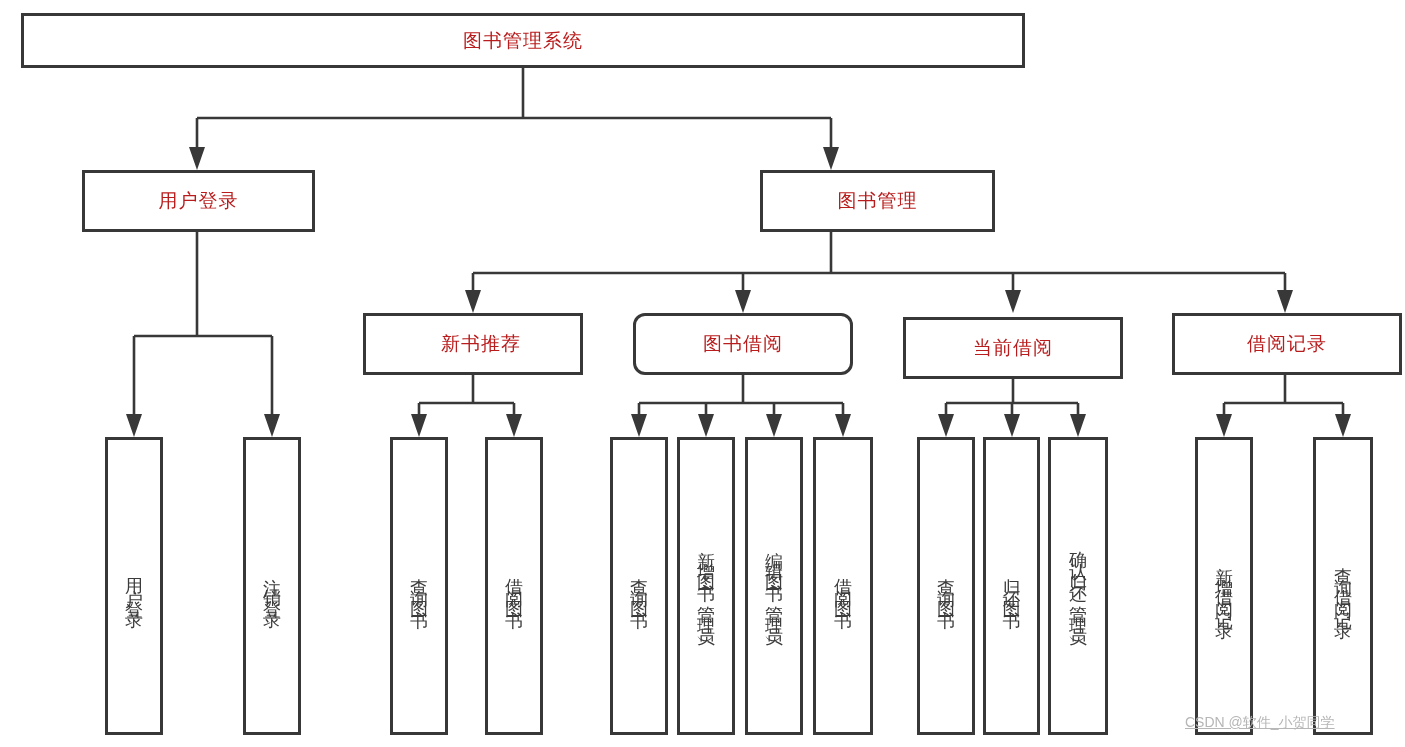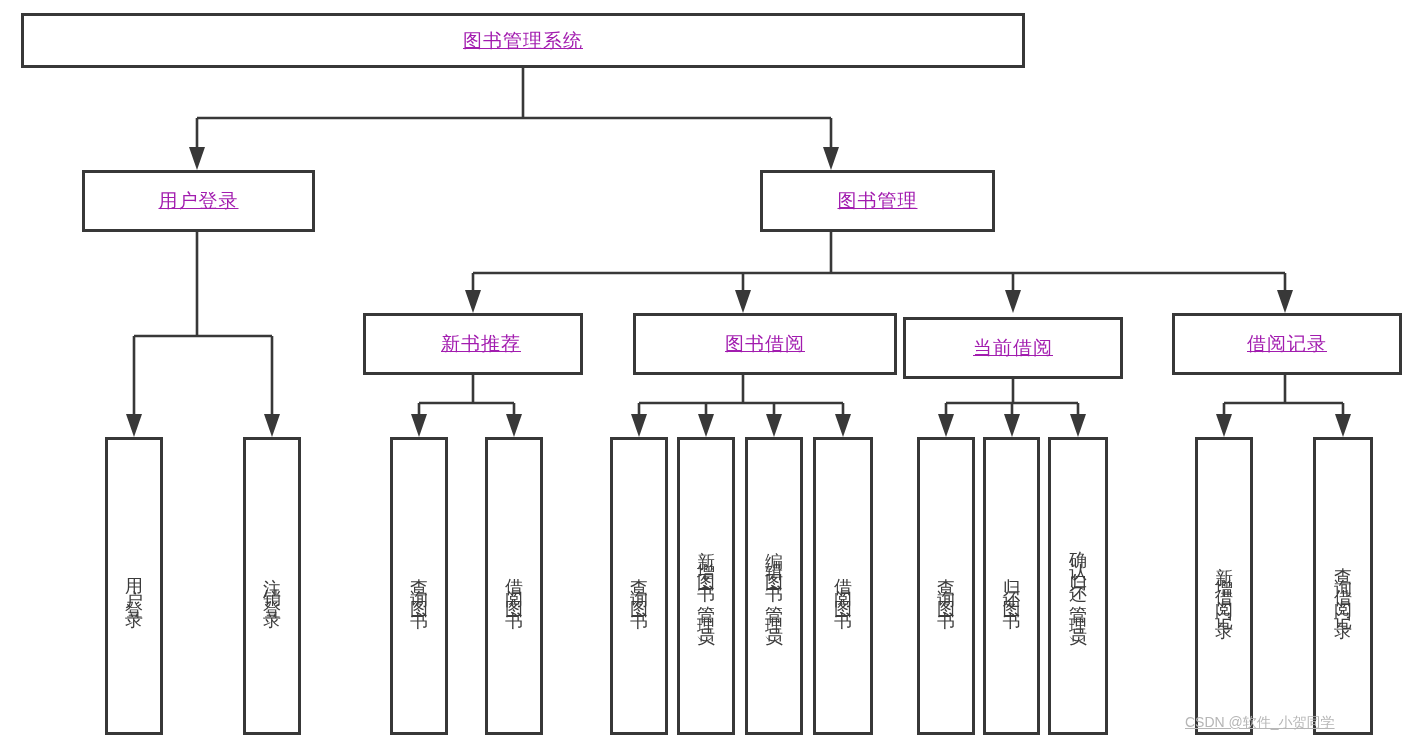--- a/index.html
+++ b/index.html
@@ -18,23 +18,22 @@
     background: #ffffff;
     border: 3px solid #383838;
     box-sizing: border-box;
     display: flex;
     align-items: center;
     justify-content: center;
   }
   .hbox span {
     font-size: 19px;
     letter-spacing: 1px;
-    color: #a21caf;
+    color: #b91c1c;
     white-space: nowrap;
-    text-decoration: underline;
   }
   .root { left: 21px; top: 13px; width: 1004px; height: 55px; }
   .lvl2, .lvl3 { height: 62px; }
   .vbox { top: 437px; height: 298px; }
   .vbox span {
     writing-mode: vertical-rl;
     text-orientation: mixed;
     font-size: 18px;
     letter-spacing: 11px;
     line-height: 1;
@@ -129,21 +128,21 @@
   <div class="box hbox lvl2" style="left:82px;top:170px;width:233px;">
     <span>用户登录</span>
   </div>
   <div class="box hbox lvl2" style="left:712px;top:170px;width:235px;margin-left:48px;">
     <span>图书管理</span>
   </div>
 
   <div class="box hbox lvl3" style="left:363px;top:313px;width:220px;padding-left:16px;">
     <span>新书推荐</span>
   </div>
-  <div class="box hbox lvl3" style="left:633px;top:313px;width:264px;">
+  <div class="box hbox lvl3" style="left:633px;top:313px;width:220px;border-radius:12px;">
     <span>图书借阅</span>
   </div>
   <div class="box hbox lvl3" style="left:903px;top:317px;width:220px;">
     <span>当前借阅</span>
   </div>
   <div class="box hbox lvl3" style="left:1172px;top:313px;width:230px;">
     <span>借阅记录</span>
   </div>
 
   <div class="box vbox" style="left:105px;width:58px;">

